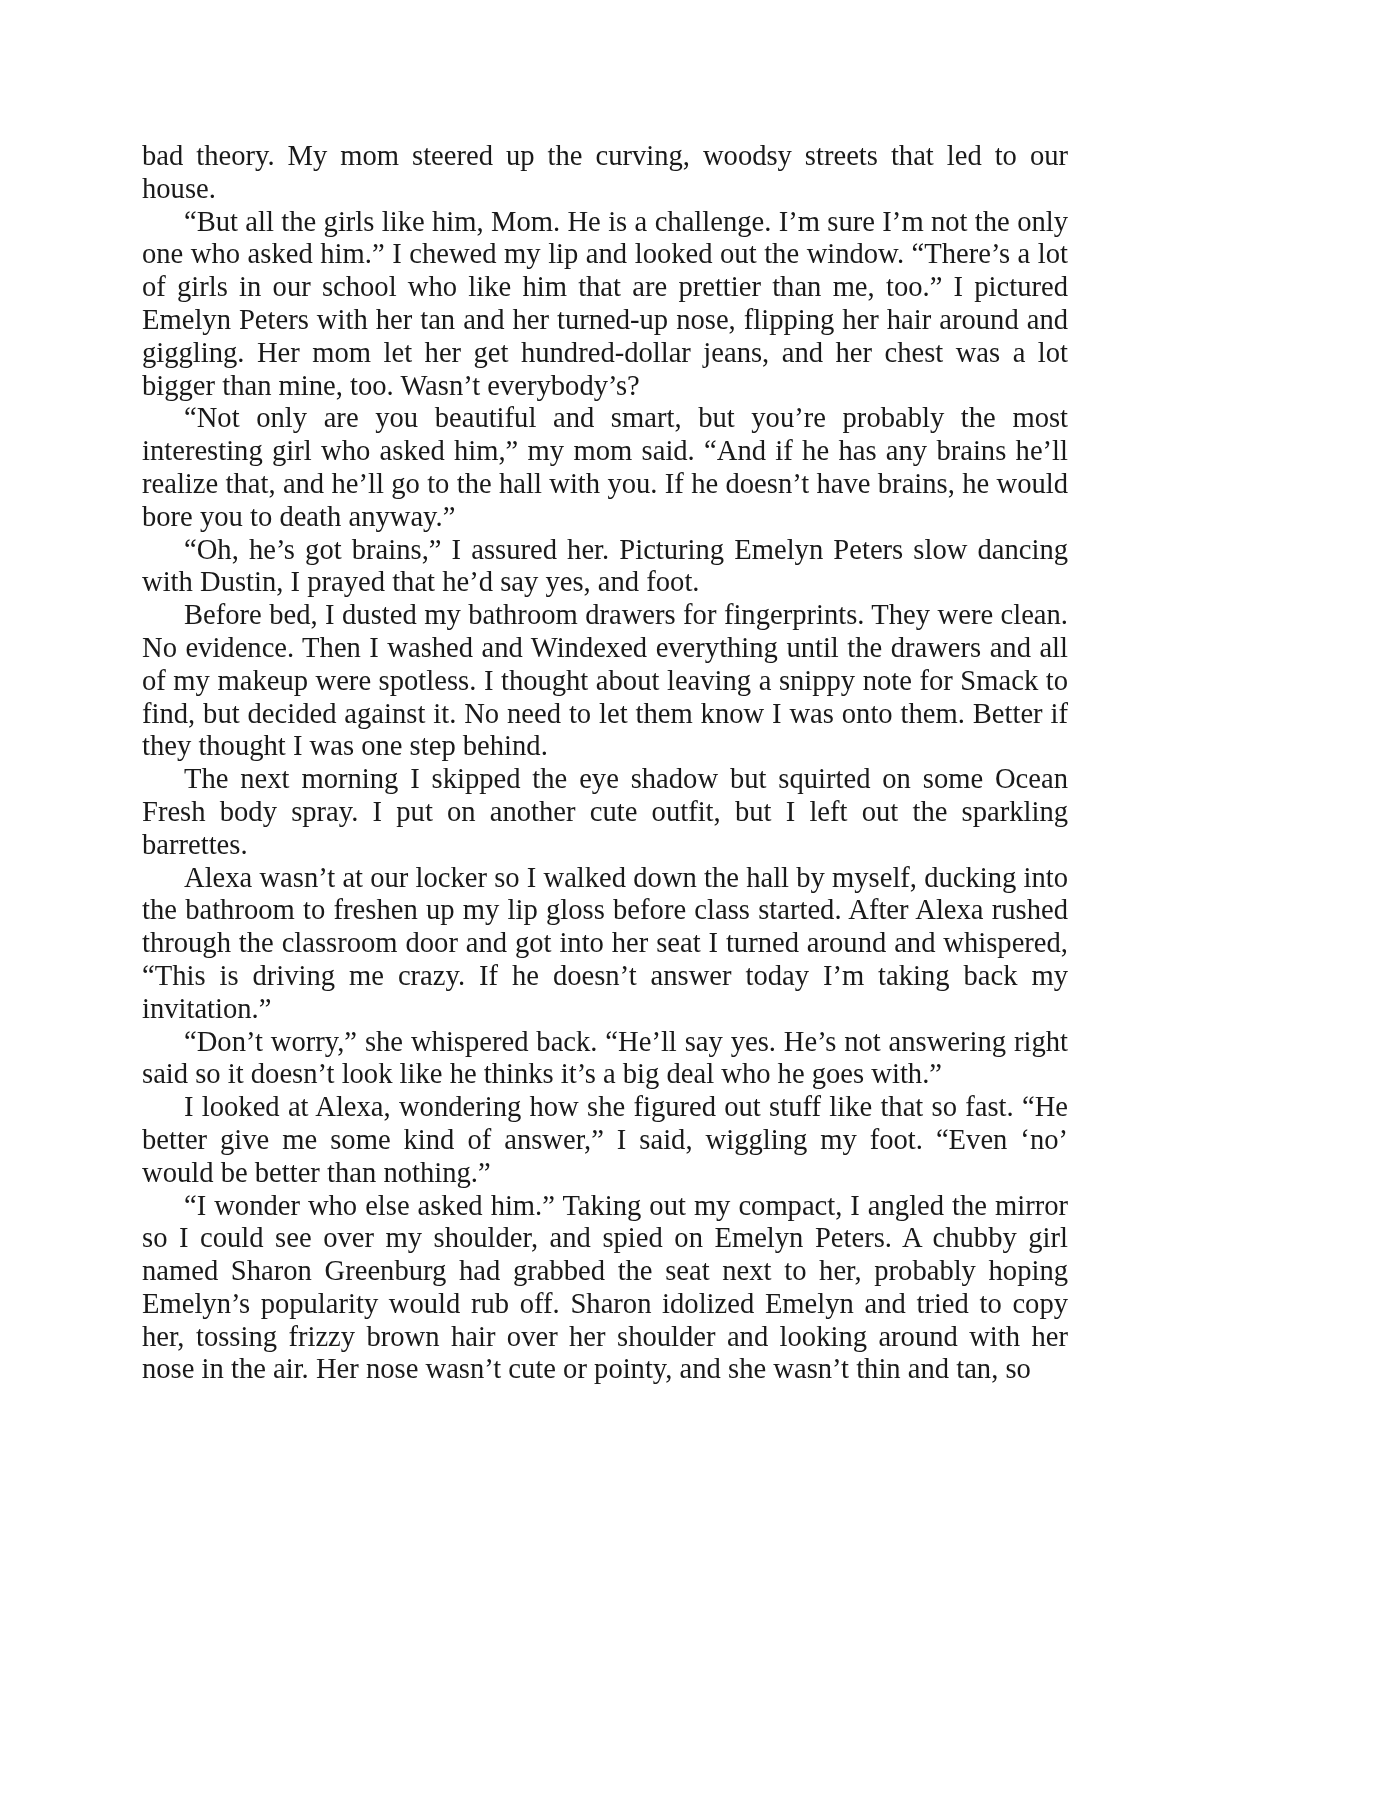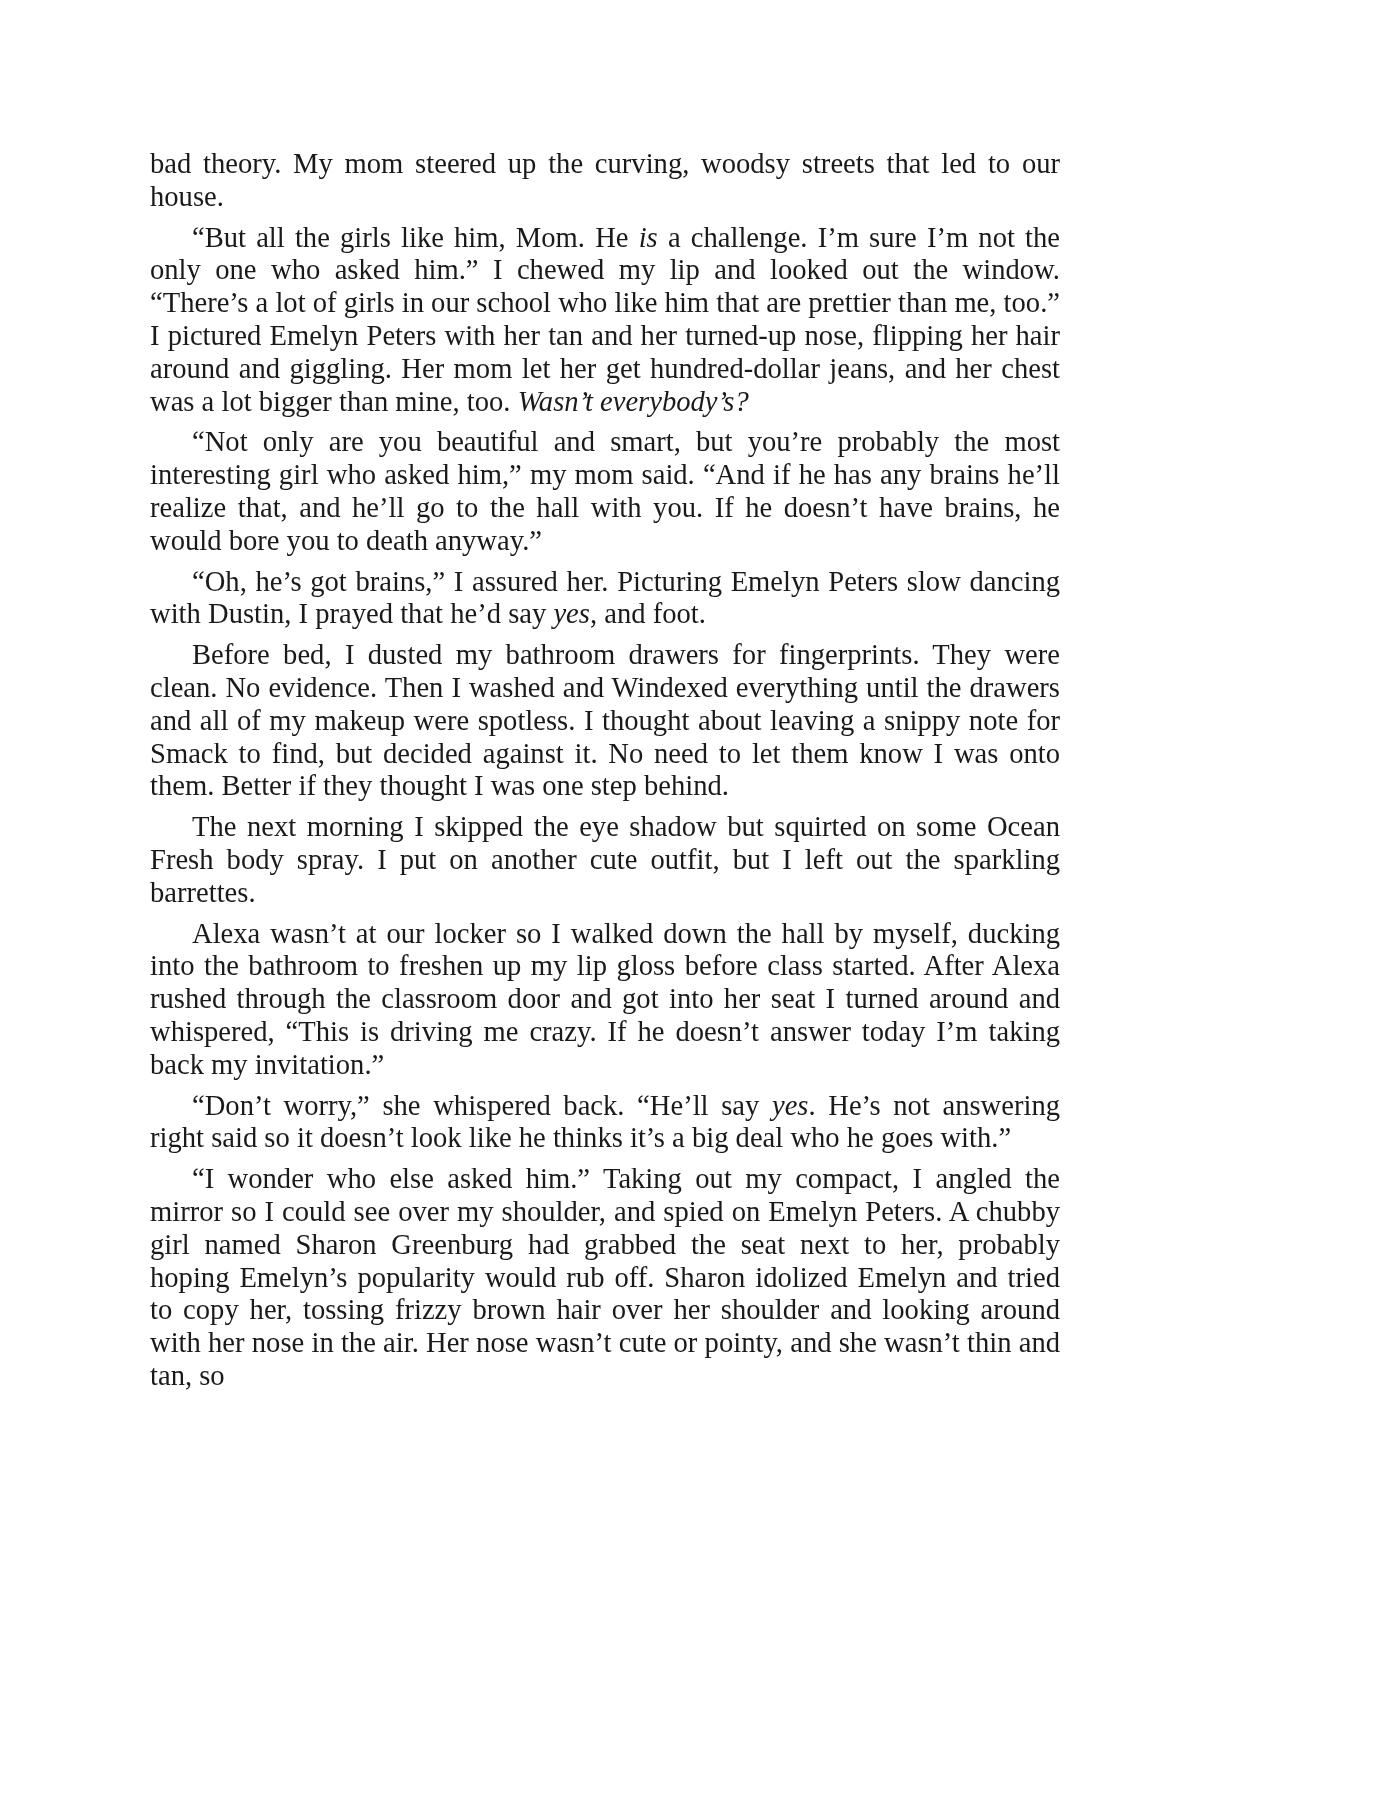--- a/index.html
+++ b/index.html
@@ -18,28 +18,27 @@
       left: 142px;
       top: 140px;
       width: 926px;
       font-family: "Liberation Serif", "DejaVu Serif", serif;
       font-size: 28.6px;
       line-height: 32.8px;
       color: #1a1a1a;
       text-align: justify;
     }
     .para {
-      margin: 8px;
+      margin: 0;
       text-indent: 42px;
     }
     .para.no-indent {
       text-indent: 0;
     }
     .it {
-      font-style: italic;
     }
   </style>
 </head>
 <body>
 
 <div class="page">
   <p class="para no-indent">
     <span>bad theory. My mom steered up the curving, woodsy streets that led to our house.</span>
   </p>
 
@@ -64,18 +63,21 @@
   </p>
 
   <p class="para">
     <span>Alexa wasn’t at our locker so I walked down the hall by myself, ducking into the bathroom to freshen up my lip gloss before class started. After Alexa rushed through the classroom door and got into her seat I turned around and whispered, “This is driving me crazy. If he doesn’t answer today I’m taking back my invitation.”</span>
   </p>
 
   <p class="para">
     <span>“Don’t worry,” she whispered back. “He’ll say </span><span class="it">yes</span><span>. He’s not answering right said so it doesn’t look like he thinks it’s a big deal who he goes with.”</span>
   </p>
 
+  <p class="para">
+    <span>I looked at Alexa, wondering how she figured out stuff like that so fast. “He better give me some kind of answer,” I said, wiggling my foot. “Even ‘no’ would be better than nothing.”</span>
+  </p>
 
 
   <p class="para">
     <span>“I wonder who else asked him.” Taking out my compact, I angled the mirror so I could see over my shoulder, and spied on Emelyn Peters. A chubby girl named Sharon Greenburg had grabbed the seat next to her, probably hoping Emelyn’s popularity would rub off. Sharon idolized Emelyn and tried to copy her, tossing frizzy brown hair over her shoulder and looking around with her nose in the air. Her nose wasn’t cute or pointy, and she wasn’t thin and tan, so</span>
   </p>
 </div>
 
 </body></html>

